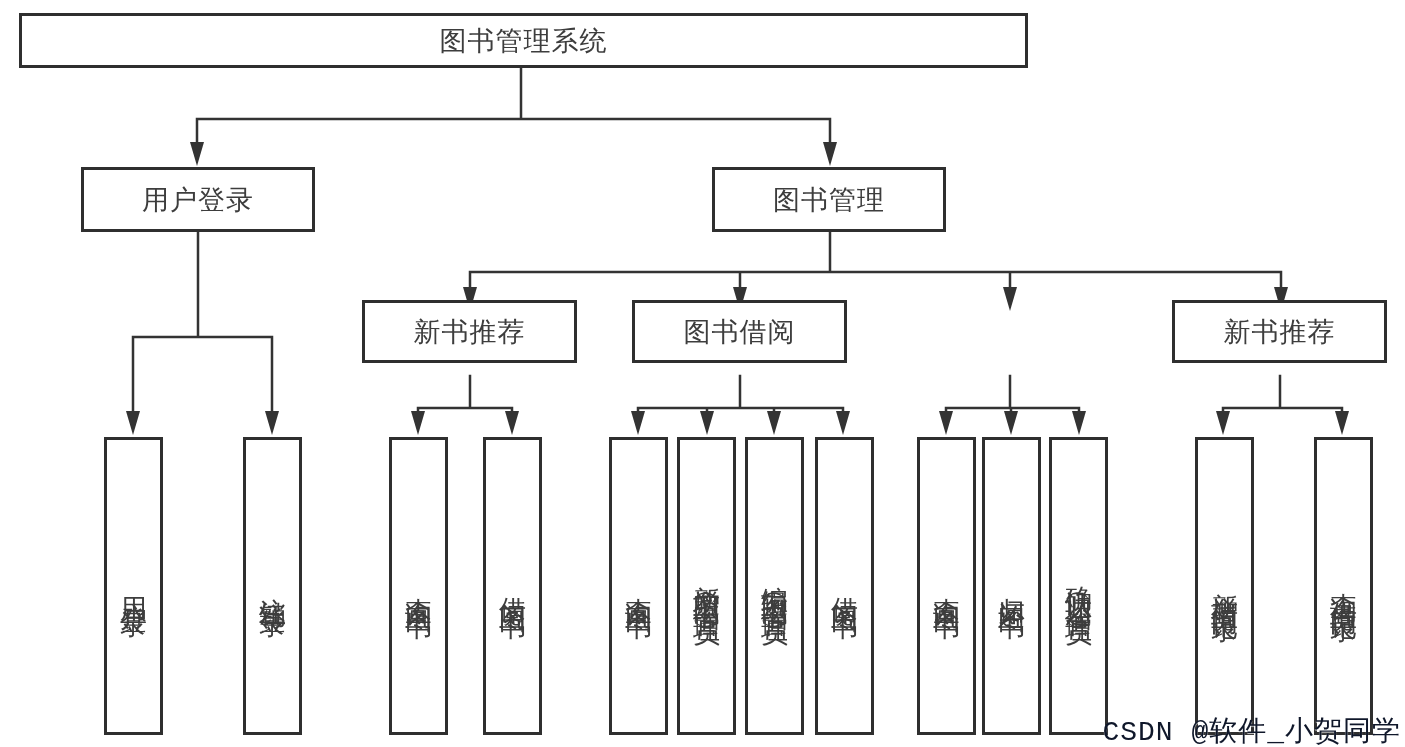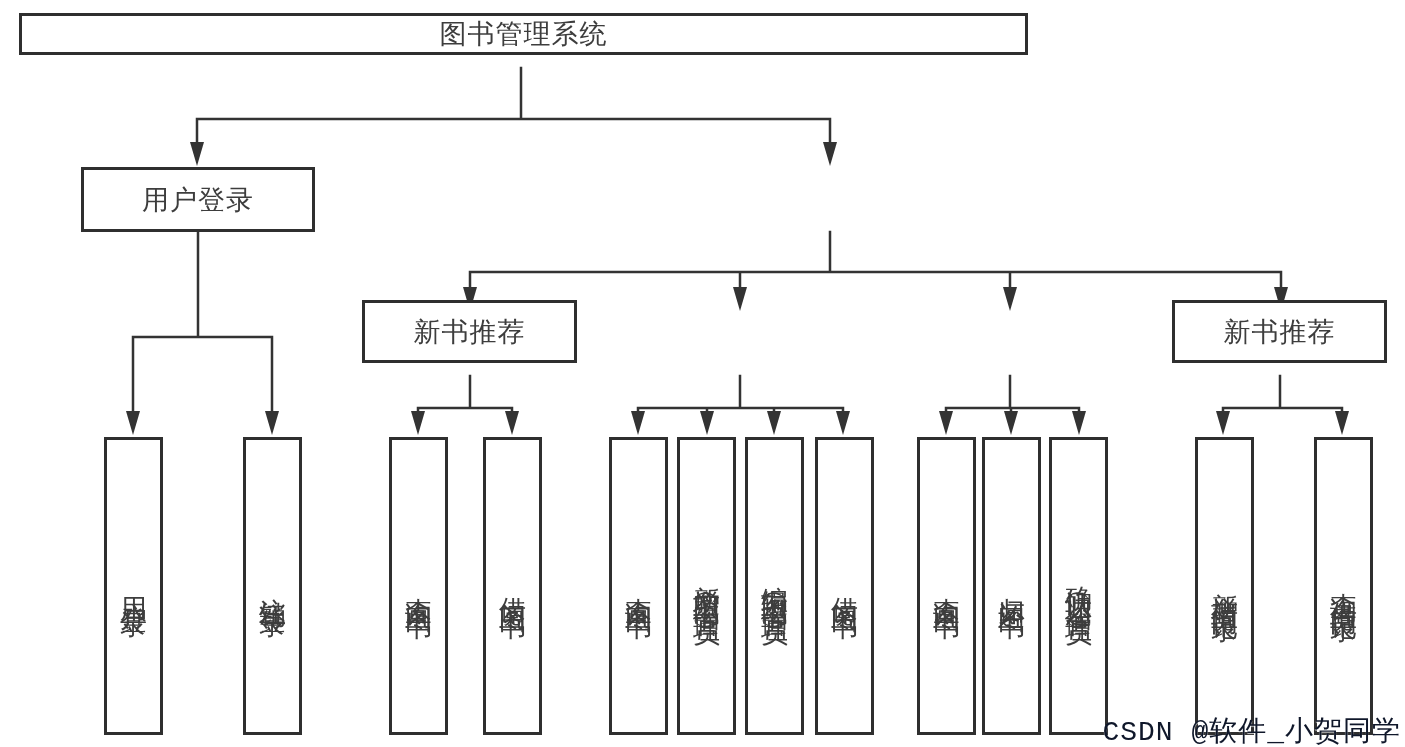--- a/index.html
+++ b/index.html
@@ -17,21 +17,21 @@
   .node{
     position:absolute;
     box-sizing:border-box;
     border:3px solid #2f2f2f;
     background:#ffffff;
     display:flex;align-items:center;justify-content:center;
     font-size:27px;
     letter-spacing:1px;
     white-space:nowrap;
   }
-  .root{left:19px;top:13px;width:1009px;height:42px;}
+  .root{left:19px;top:13px;width:1009px;height:55px;}
   .lvl2{top:167px;width:234px;height:65px;}
   .n-user-login{left:81px;}
   .n-book-mgmt{left:712px;}
   .lvl3{top:300px;width:215px;height:63px;}
   .n-newbook{left:362px;}
   .n-bookborrow{left:632px;}
   .n-currentborrow{left:903px;}
   .n-records{left:1172px;}
   .leaf{
     top:437px;width:59px;height:298px;
@@ -93,22 +93,24 @@
     <polygon points="1072,411 1086,411 1079,435"></polygon>
 
     <path d="M1280 376 V408 M1223 408 H1342 M1223 408 V413 M1342 408 V413"></path>
     <polygon points="1216,411 1230,411 1223,435"></polygon>
     <polygon points="1335,411 1349,411 1342,435"></polygon>
   </svg>
 
   <div class="node root">图书管理系统</div>
 
   <div class="node lvl2 n-user-login">用户登录</div>
+  <div class="node lvl2 n-book-mgmt">图书管理</div>
 
   <div class="node lvl3 n-newbook">新书推荐</div>
+  <div class="node lvl3 n-bookborrow">图书借阅</div>
   <div class="node lvl3 n-records">新书推荐</div>
 
   <div class="node leaf x1">用户登录</div>
   <div class="node leaf x2">注销登录</div>
 
   <div class="node leaf x3">查询图书</div>
   <div class="node leaf x4">借阅图书</div>
 
   <div class="node leaf x5">查询图书</div>
   <div class="node leaf x6">新增图书（管理员）</div>

